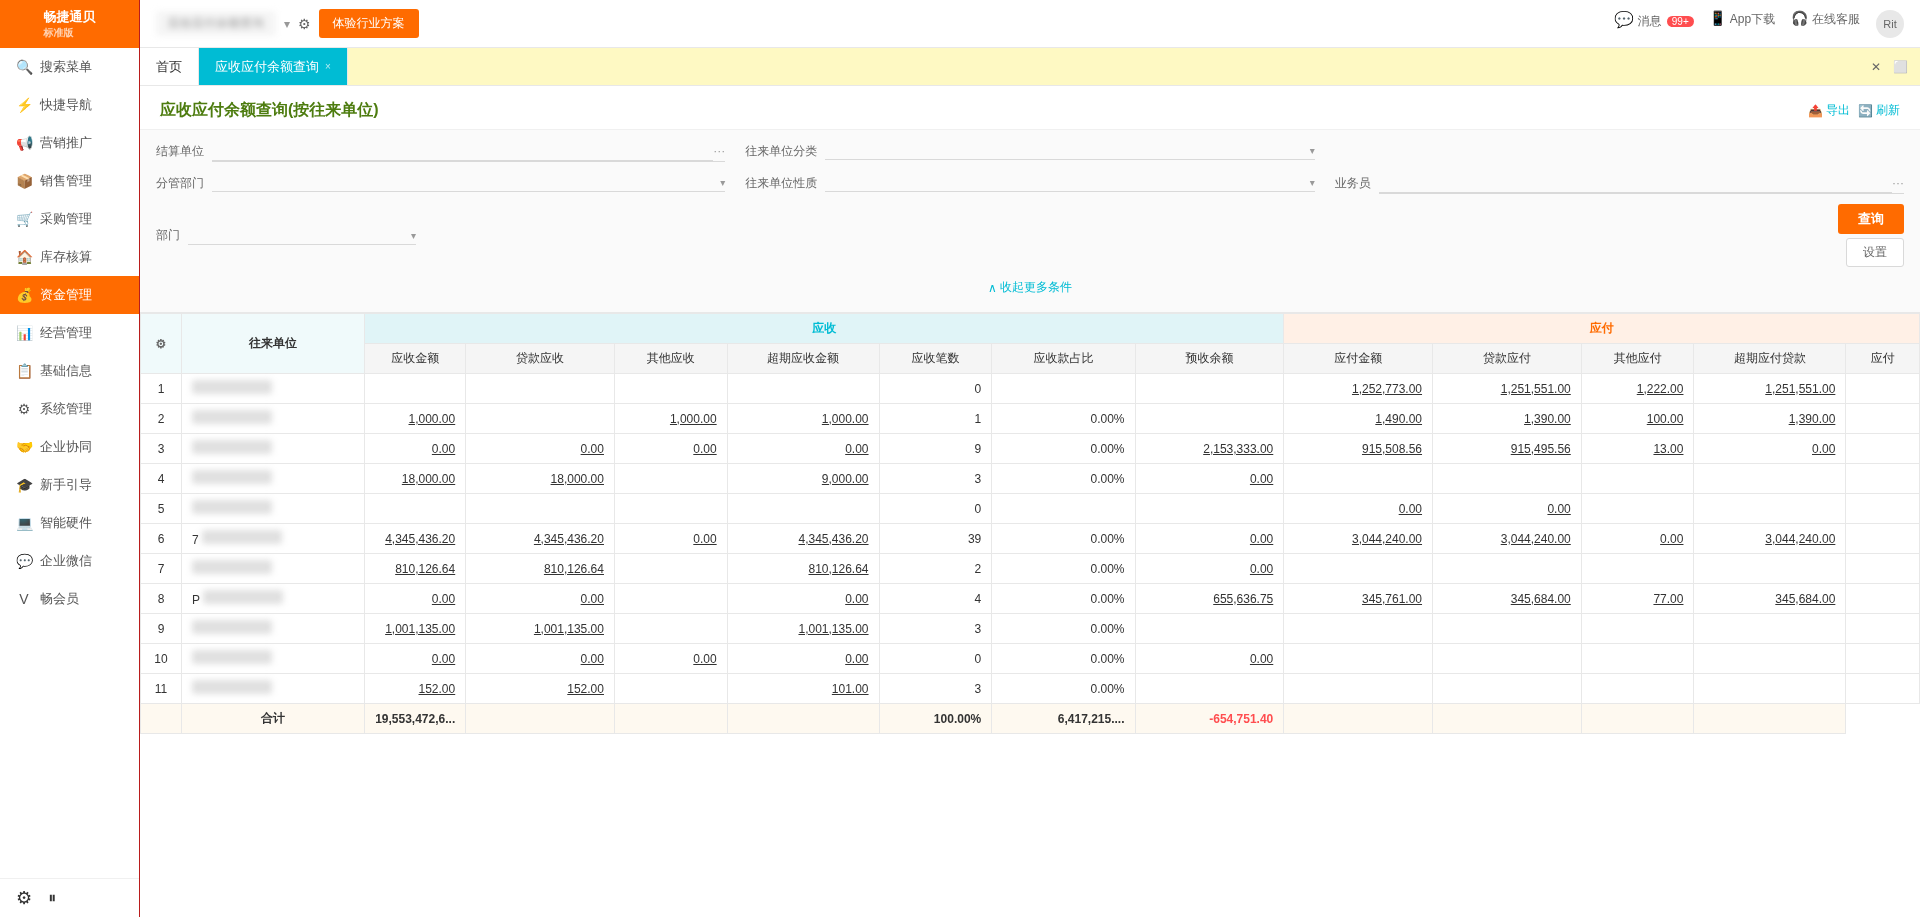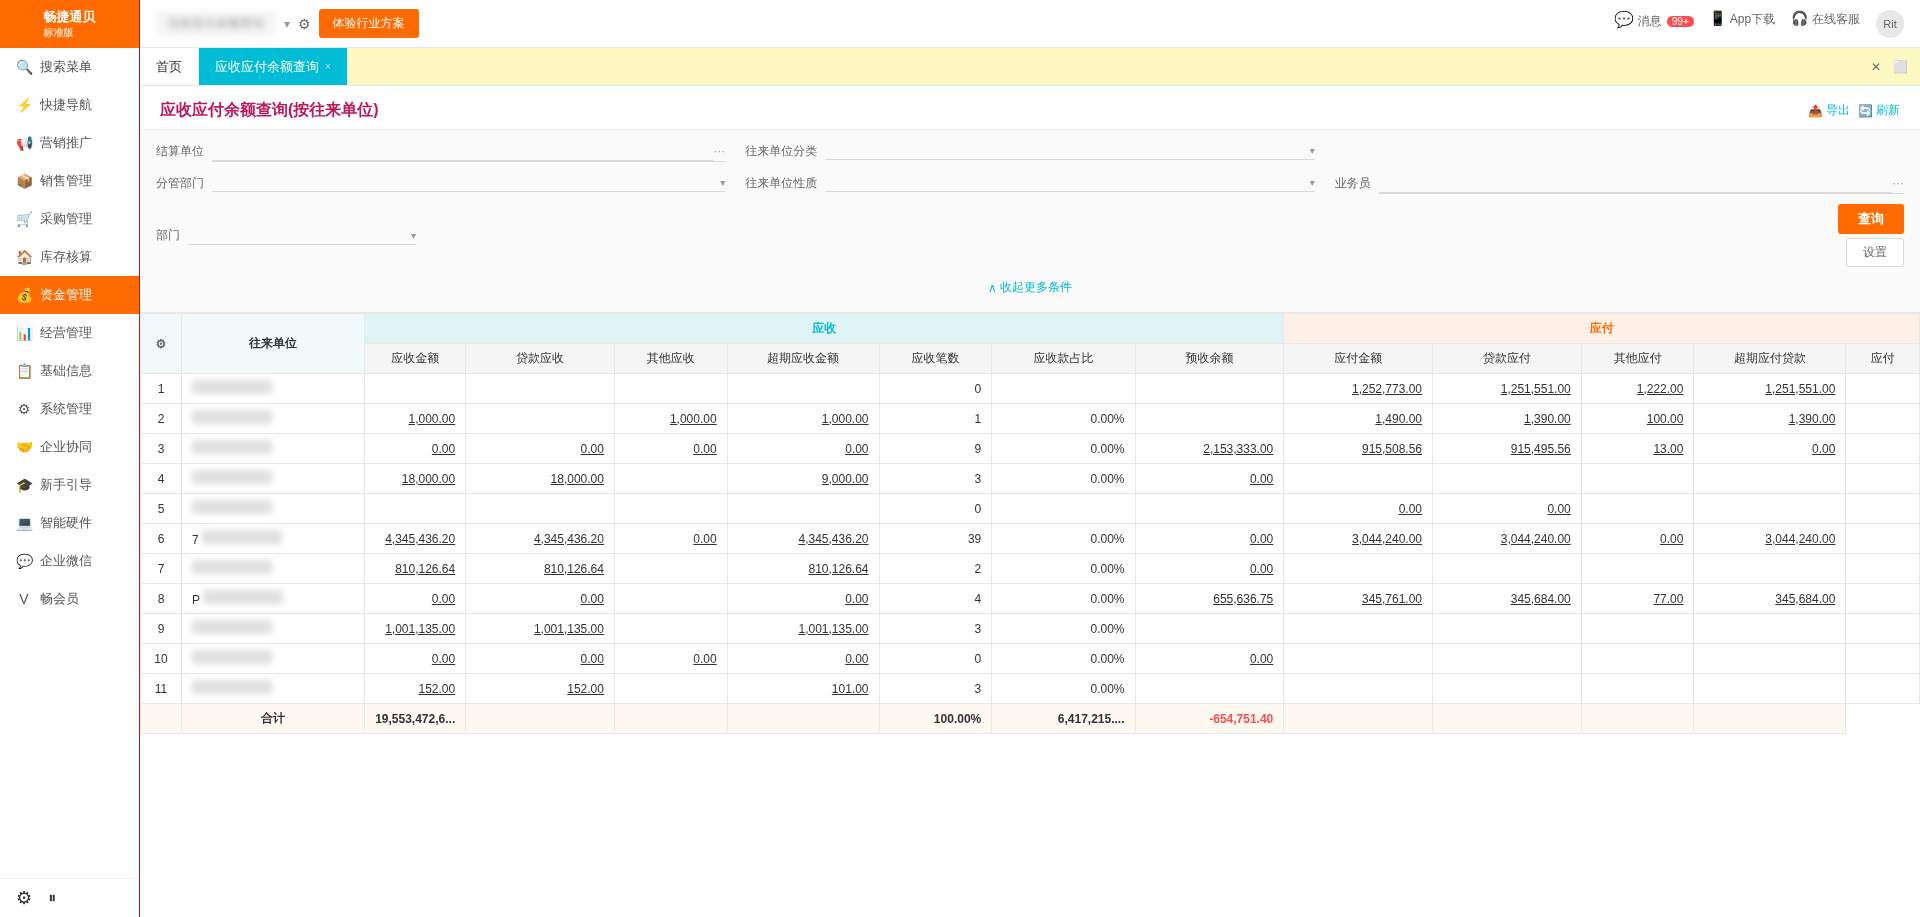--- a/index.html
+++ b/index.html
@@ -176,21 +176,21 @@
     .page-header {
       padding: 14px 20px 8px;
       display: flex;
       align-items: center;
       justify-content: space-between;
       border-bottom: 1px solid #f0f0f0;
     }
     .page-title {
       font-size: 16px;
       font-weight: bold;
-      color: #be185d;
+      color: #4d7c0f;
     }
     .page-header-actions {
       display: flex;
       gap: 8px;
       align-items: center;
     }
     .btn-link {
       color: #00bcd4;
       background: none;
       border: none;

